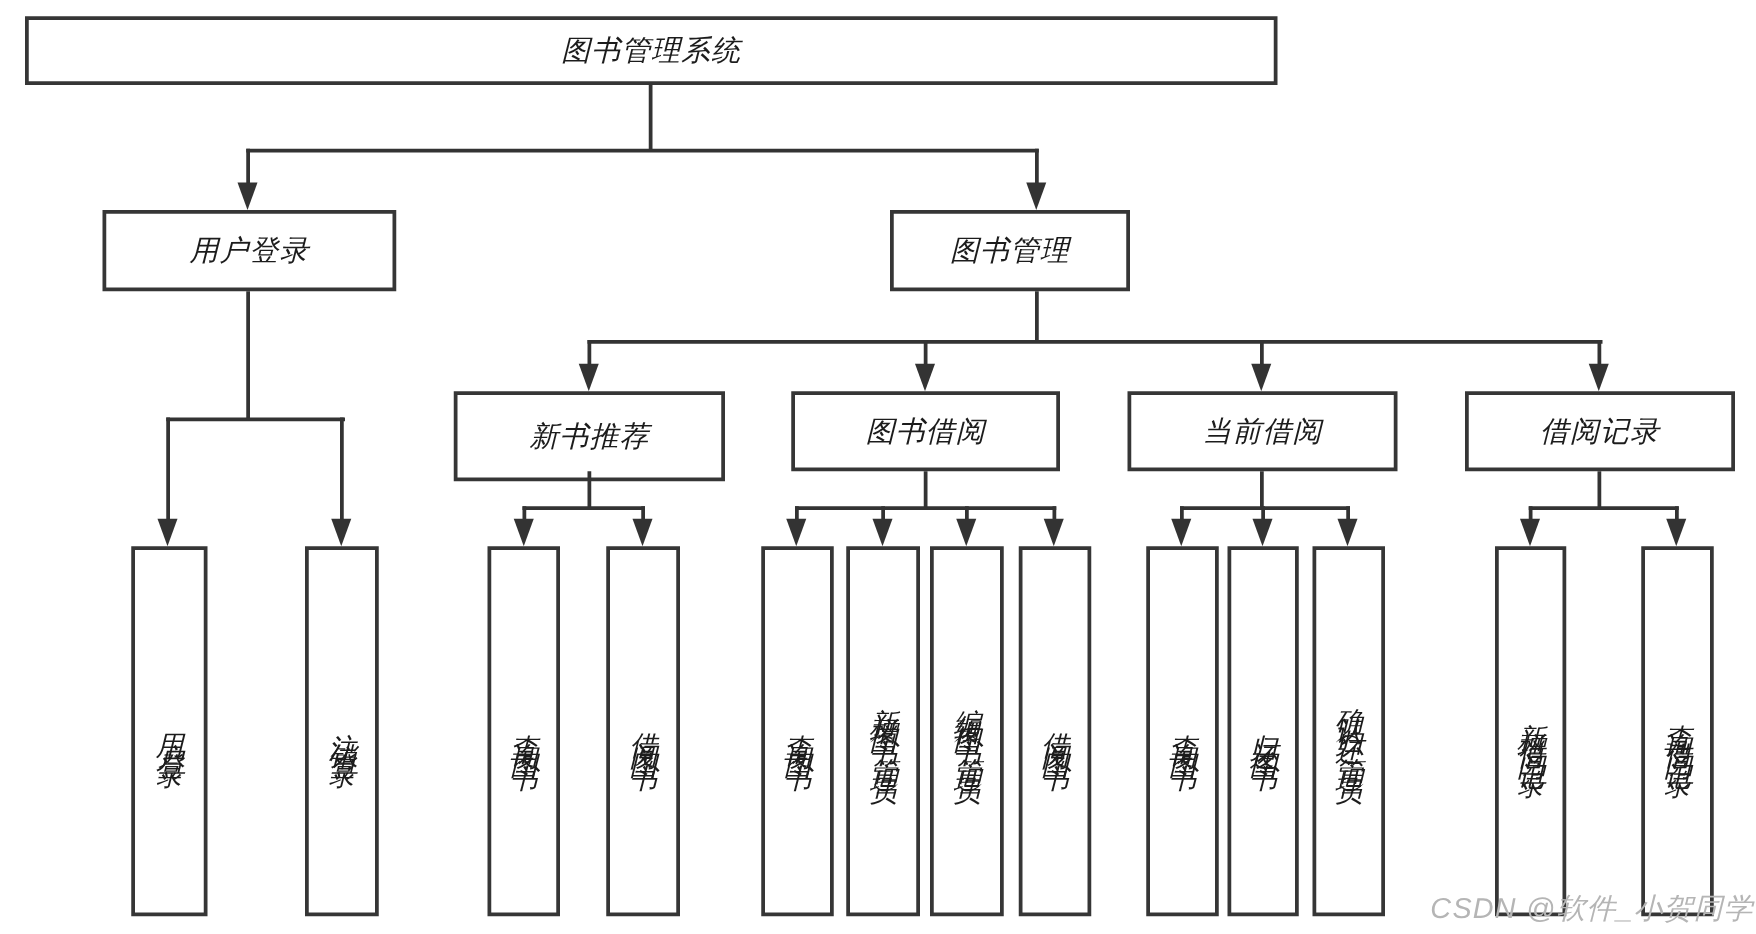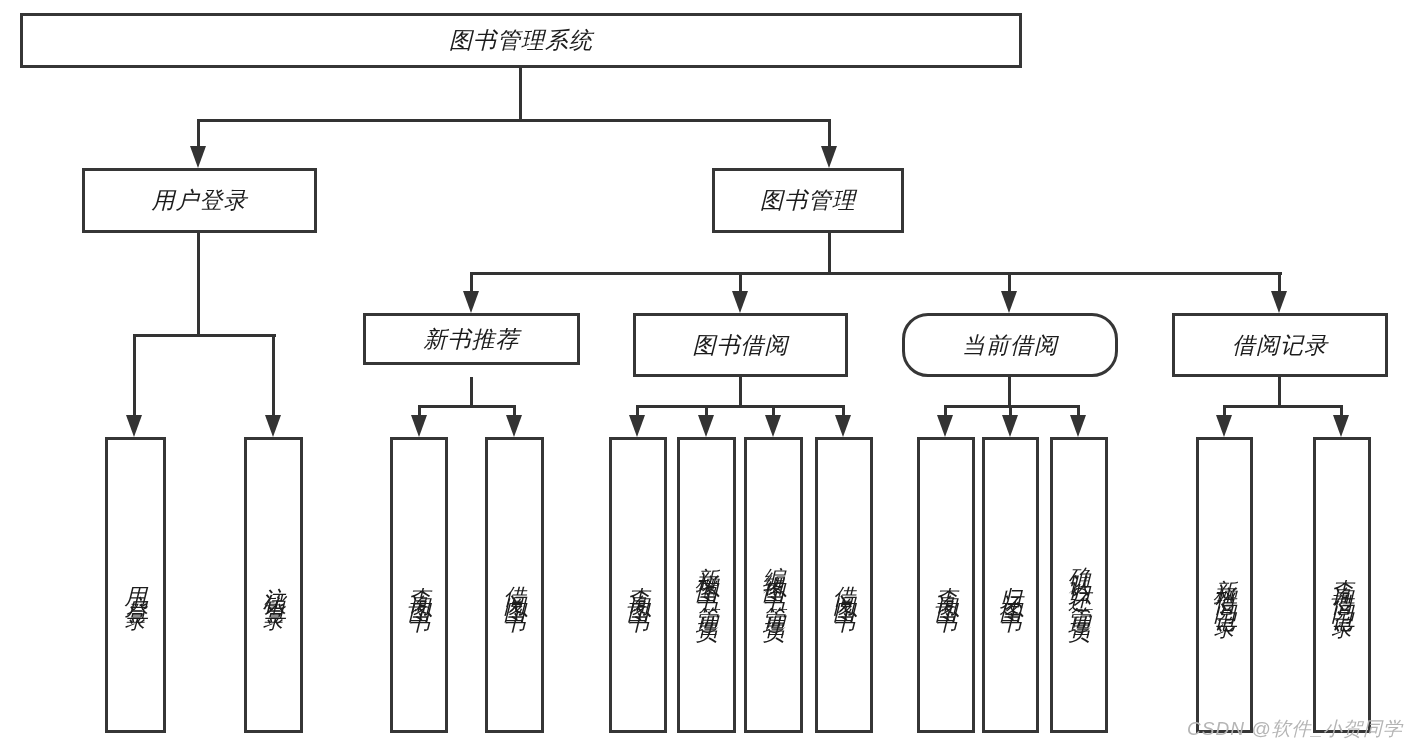--- a/index.html
+++ b/index.html
@@ -20,39 +20,39 @@
   .hline,.vline{position:absolute;background:#333333;}
   .hline{height:3px;}
   .vline{width:3px;}
   .arrow{
     position:absolute;width:0;height:0;
     border-left:8px solid transparent;border-right:8px solid transparent;
     border-top:22px solid #333333;
   }
   .watermark{
     position:absolute;right:2px;bottom:5px;
-    color:#b5b5b5;font-size:19px;letter-spacing:1px;
+    color:#b5b5b5;font-size:23px;letter-spacing:1px;
   }
 </style>
 </head>
 <body>
 
 <div class="canvas">
 
   <div class="node" style="left:20px;top:13px;width:1002px;height:55px;">图书管理系统</div>
 
   <div class="node" style="left:82px;top:168px;width:235px;height:65px;">用户登录</div>
 
   <div class="node" style="left:712px;top:168px;width:192px;height:65px;">图书管理</div>
 
-  <div class="node" style="left:363px;top:313px;width:217px;height:52px;">新书推荐</div>
+  <div class="node" style="left:363px;top:313px;width:217px;height:72px;">新书推荐</div>
 
   <div class="node" style="left:633px;top:313px;width:215px;height:64px;">图书借阅</div>
 
-  <div class="node" style="left:902px;top:313px;width:216px;height:64px;border-radius:26px;">当前借阅</div>
+  <div class="node" style="left:902px;top:313px;width:216px;height:64px;">当前借阅</div>
 
   <div class="node" style="left:1172px;top:313px;width:216px;height:64px;">借阅记录</div>
 
   <div class="node vnode" style="left:105px;width:61px;">用户登录</div>
 
   <div class="node vnode" style="left:244px;width:59px;">注销登录</div>
 
   <div class="node vnode" style="left:390px;width:58px;">查询图书</div>
 
   <div class="node vnode" style="left:485px;width:59px;">借阅图书</div>

